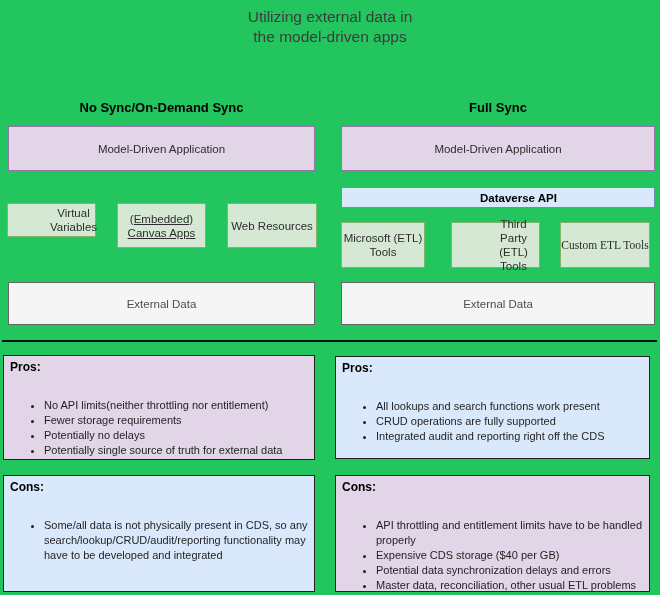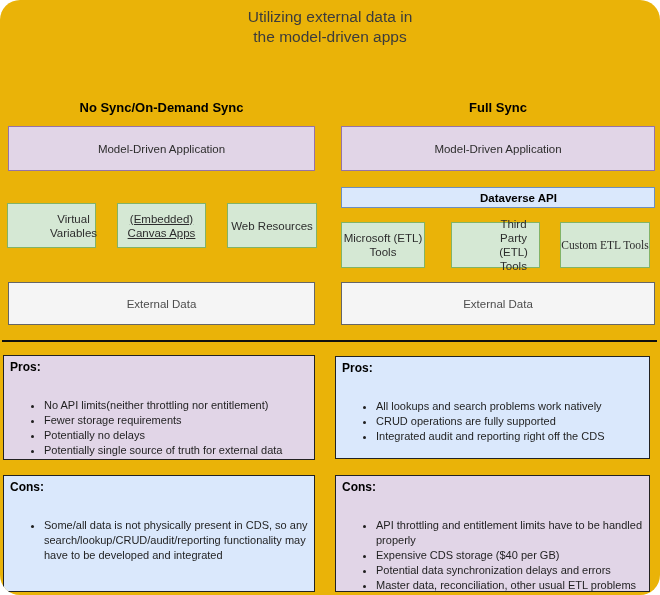--- a/index.html
+++ b/index.html
@@ -1,24 +1,23 @@
 <!DOCTYPE html>
 <html><head>
 <meta charset="utf-8">
 <style>
   html, body { margin: 0; padding: 0; background: #ffffff; }
   #canvas {
     position: relative;
     width: 660px;
     height: 595px;
-    background: #eab308;
+    background: #22c55e;
     font-family: "Liberation Sans", sans-serif;
     color: #222;
     overflow: hidden;
-    border-radius: 20px;
   }
   .abs { position: absolute; box-sizing: border-box; }
   .preline { white-space: pre-line; }
 
   .title {
     top: 7px; left: 0; width: 660px;
     text-align: center;
     font-size: 15.5px;
     line-height: 20px;
     color: #3c3c3c;
@@ -71,21 +70,21 @@
 <div id="canvas">
 
   <div class="abs title preline">Utilizing external data in
 the model-driven apps</div>
 
   <div class="abs col-header" style="top:100px; left:8px; width:307px;">No Sync/On-Demand Sync</div>
   <div class="abs col-header" style="top:100px; left:341px; width:314px;">Full Sync</div>
 
   <div class="abs box purple" style="top:126px; left:8px; width:307px; height:45px;">Model-Driven Application</div>
 
-  <div class="abs box green preline" style="top:203px; left:7px; width:89px; height:45px;padding-left:44px;">Virtual Variables</div>
+  <div class="abs box green preline" style="top:203px; left:7px; width:89px; height:34px;padding-left:44px;">Virtual Variables</div>
   <div class="abs box green preline" style="top:203px; left:117px; width:89px; height:45px;text-decoration:underline;">(Embedded)
 Canvas Apps</div>
   <div class="abs box green preline" style="top:203px; left:227px; width:90px; height:45px;">Web Resources</div>
 
   <div class="abs box gray" style="top:282px; left:8px; width:307px; height:43px;">External Data</div>
 
   <div class="abs box purple" style="top:126px; left:341px; width:314px; height:45px;">Model-Driven Application</div>
 
   <div class="abs box blue bold" style="top:187px; left:341px; width:314px; height:21px;">Dataverse API</div>
 
@@ -112,21 +111,21 @@
   <div class="abs pc-box blue" style="top:475px; left:3px; width:312px; height:117px;">
     <div class="pc-label">Cons:</div>
     <ul>
       <li>Some/all data is not physically present in CDS, so any search/lookup/CRUD/audit/reporting functionality may have to be developed and integrated</li>
     </ul>
   </div>
 
   <div class="abs pc-box blue" style="top:356px; left:335px; width:315px; height:103px;">
     <div class="pc-label">Pros:</div>
     <ul>
-      <li>All lookups and search problems work natively</li>
+      <li>All lookups and search functions work present</li>
       <li>CRUD operations are fully supported</li>
       <li>Integrated audit and reporting right off the CDS</li>
     </ul>
   </div>
 
   <div class="abs pc-box purple" style="top:475px; left:335px; width:315px; height:117px;">
     <div class="pc-label">Cons:</div>
     <ul>
       <li>API throttling and entitlement limits have to be handled properly</li>
       <li>Expensive CDS storage ($40 per GB)</li>

